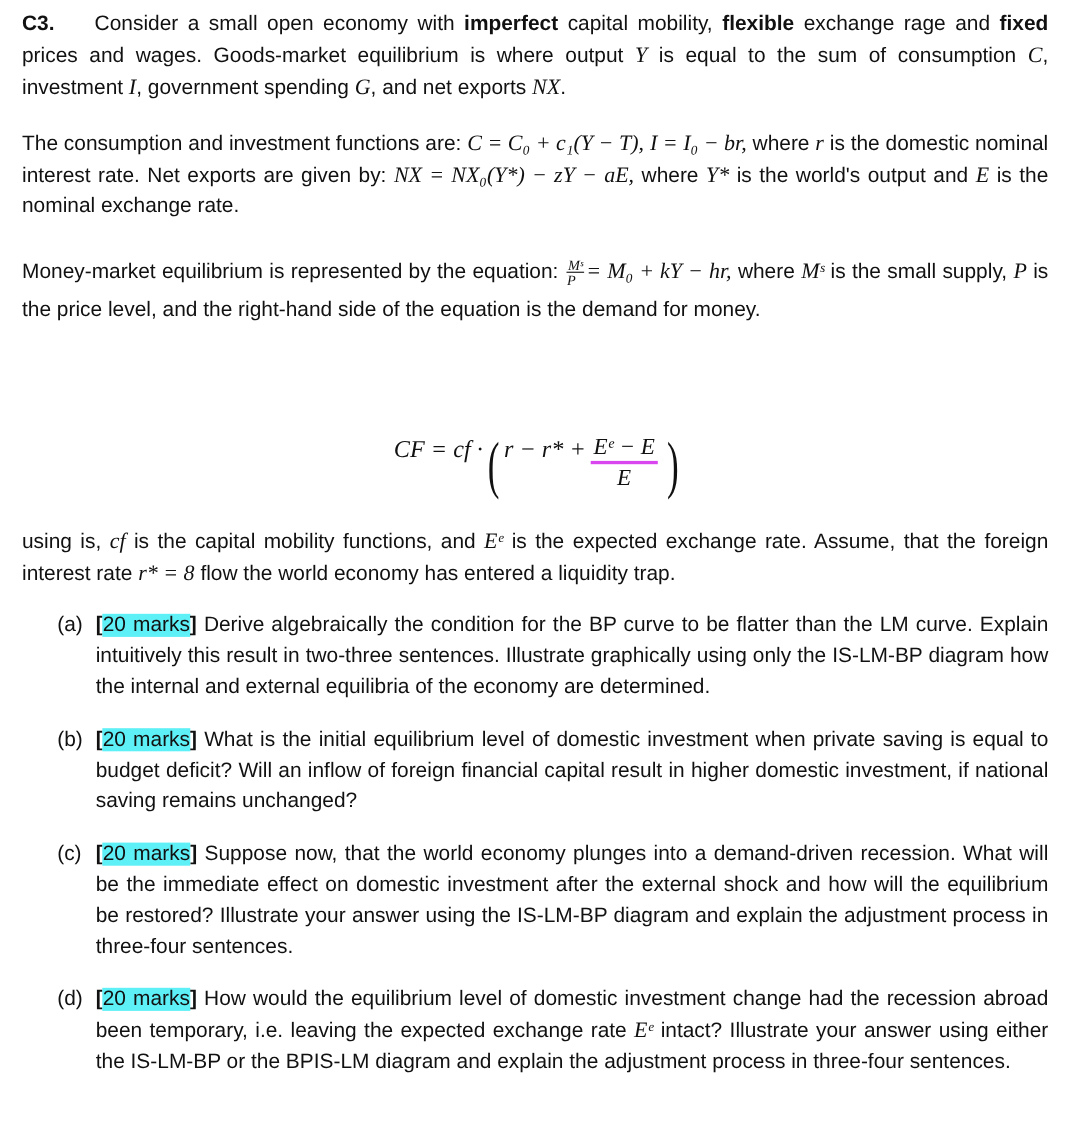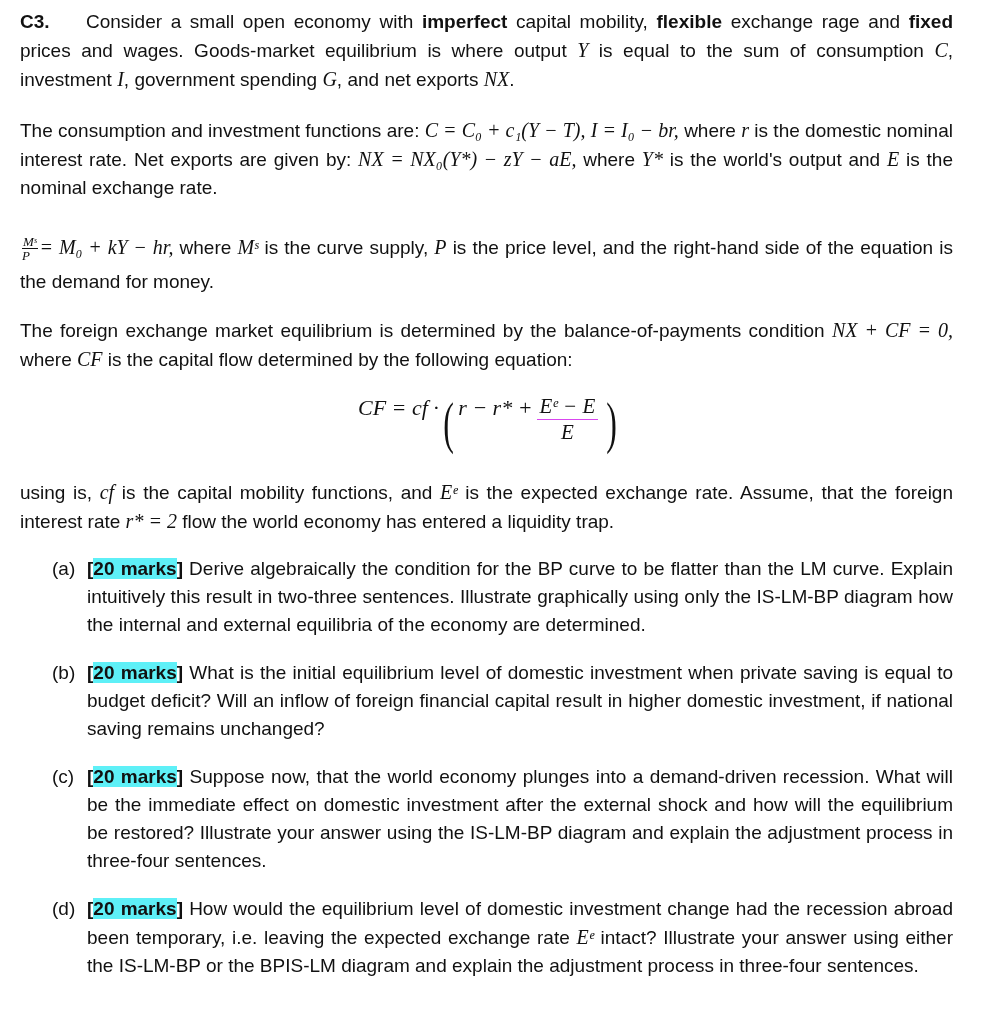--- a/index.html
+++ b/index.html
@@ -22,61 +22,58 @@
   .frac { display: inline-block; vertical-align: middle; text-align: center; font-family: "Liberation Serif", serif; font-style: italic; font-size: 13px; line-height: 13px; margin: 0 2px; }
   .frac .num { display: block; border-bottom: 1px solid #111; padding: 0 1px; }
   .frac .den { display: block; }
   .cfeq {
     position: absolute; left: 358px; top: 394px; height: 62px;
     display: flex; align-items: flex-start;
     font-family: "Liberation Serif", serif; font-style: italic; font-size: 22px;
   }
   .paren { font-style: normal; font-size: 58px; line-height: 58px; font-weight: 100; transform: scaleX(0.55); display: inline-block; }
   .bigfrac { display: inline-flex; flex-direction: column; align-items: center; margin: 0 4px; font-size: 21px; line-height: 25px; }
-  .bigfrac .num { border-bottom: 1px solid #d946ef; padding: 0 3px; }
+  .bigfrac .num { border-bottom: 3px solid #d946ef; padding: 0 3px; }
   .item { position: absolute; left: 52px; width: 901px; text-align: justify; text-align-last: left; }
   .item .lbl { display: inline-block; width: 35px; }
   .item .body { display: block; margin-left: 35px; margin-top: -28px; }
-  .hl { background: #5ef0f7; font-weight: bold; margin-top: 12px; }
+  .hl { background: #5ef0f7; font-weight: normal; margin-top: 12px; }
   .br { font-weight: bold; }
 </style>
 </head>
 <body>
 
 <div class="page">
 
   <div class="para hdr" style="top:8px;">
     <span class="qnum">C3.</span><span>Consider a small open economy with </span><b>imperfect</b><span> capital mobility, </span><b>flexible</b><span> exchange rage and </span><b>fixed</b><span> prices and wages. Goods-market equilibrium is where output </span><span class="m">Y</span><span> is equal to the sum of consumption </span><span class="m">C</span><span>, investment </span><span class="m">I</span><span>, government spending </span><span class="m">G</span><span>, and net exports </span><span class="m">NX</span><span>.</span>
   </div>
 
   <div class="para" style="top:116px;">
     <span>The consumption and investment functions are: </span><span class="m">C = C₀ + c₁(Y − T),</span> <span class="m">I = I₀ − br,</span><span> where </span><span class="m">r</span><span> is the domestic nominal interest rate. Net exports are given by: </span><span class="m">NX = NX₀(Y*) − zY − aE,</span><span> where </span><span class="m">Y*</span><span> is the world's output and </span><span class="m">E</span><span> is the nominal exchange rate.</span>
   </div>
 
   <div class="para" style="top:230px; line-height:34px;">
-    <span class="frac"><span class="num">Mˢ</span><span class="den">P</span></span><span class="m">= M₀ + kY − hr,</span><span> where </span><span class="m">Mˢ</span><span> is the curve supply, </span><span class="m">P</span><span> is the price level, and the right-hand side of the equation is the demand for money.</span>
+    <span>Money-market equilibrium is represented by the equation: </span><span class="frac"><span class="num">Mˢ</span><span class="den">P</span></span><span class="m">= M₀ + kY − hr,</span><span> where </span><span class="m">Mˢ</span><span> is the small supply, </span><span class="m">P</span><span> is the price level, and the right-hand side of the equation is the demand for money.</span>
   </div>
 
-  <div class="para" style="top:316px;">
-    <span>The foreign exchange market equilibrium is determined by the balance-of-payments condition </span><span class="m">NX + CF = 0,</span><span> where </span><span class="m">CF</span><span> is the capital flow determined by the following equation:</span>
-  </div>
 
   <div class="cfeq">
     <span>CF = cf ·</span>
     <span class="paren">(</span>
     <span>r − r* +</span>
     <span class="bigfrac">
       <span class="num">Eᵉ − E</span>
       <span class="den">E</span>
     </span>
     <span class="paren">)</span>
   </div>
 
   <div class="para" style="top:478px;">
-    <span>using is, </span><span class="m">cf</span><span> is the capital mobility functions, and </span><span class="m">Eᵉ</span><span> is the expected exchange rate. Assume, that the foreign interest rate </span><span class="m">r* = 2</span><span> flow the world economy has entered a liquidity trap.</span>
+    <span>using is, </span><span class="m">cf</span><span> is the capital mobility functions, and </span><span class="m">Eᵉ</span><span> is the expected exchange rate. Assume, that the foreign interest rate </span><span class="m">r* = 8</span><span> flow the world economy has entered a liquidity trap.</span>
   </div>
 
   <div class="item" style="top:555px;">
     <span class="lbl">(a)</span>
     <span class="body"><span class="br">[</span><span class="hl">20 marks</span><span class="br">]</span><span> Derive algebraically the condition for the BP curve to be flatter than the LM curve. Explain intuitively this result in two-three sentences. Illustrate graphically using only the IS-LM-BP diagram how the internal and external equilibria of the economy are determined.</span></span>
   </div>
 
   <div class="item" style="top:659px;">
     <span class="lbl">(b)</span>
     <span class="body"><span class="br">[</span><span class="hl">20 marks</span><span class="br">]</span><span> What is the initial equilibrium level of domestic investment when private saving is equal to budget deficit? Will an inflow of foreign financial capital result in higher domestic investment, if national saving remains unchanged?</span></span>

